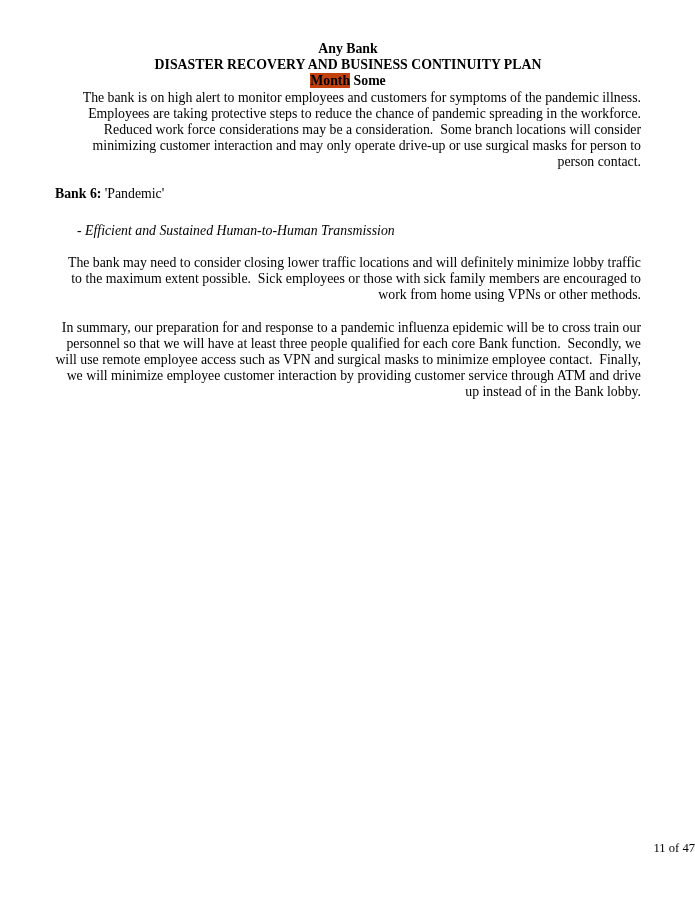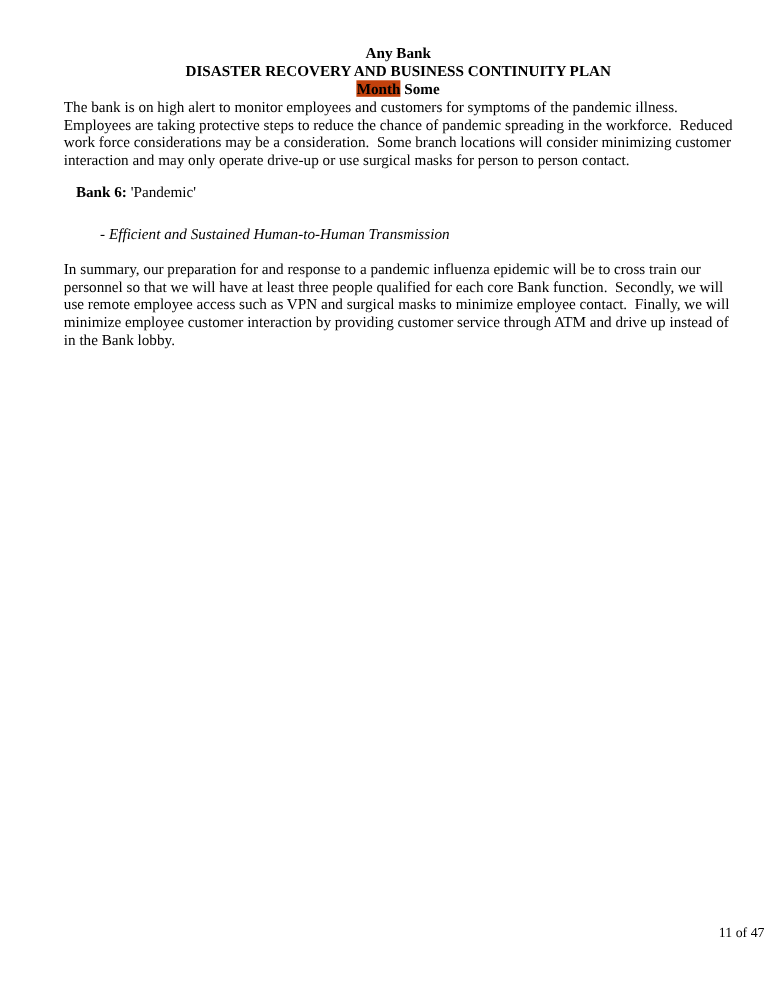--- a/index.html
+++ b/index.html
@@ -15,33 +15,34 @@
     font-family: "Liberation Serif", "DejaVu Serif", serif;
     font-size: 13.8px;
     line-height: 16.2px;
     color: #000000;
     overflow: hidden;
     box-sizing: border-box;
   }
   .content {
     position: absolute;
     top: 41px;
-    left: 54px;
+    left: 40px;
     width: 616px;
   }
   .doc-header {
     text-align: center;
     font-weight: bold;
   }
   .doc-header .hline {
     white-space: pre-wrap;
   }
   .para {
-    margin: 4px;
+    margin: 15px;
     white-space: pre-wrap;
+    text-align: right;
   }
   .para-first { margin-top: 0; }
   .level-heading {
     margin: 13px 0 0 0;
     padding-left: 15px;
     white-space: pre-wrap;
   }
   .level-heading .lbl { font-weight: bold; }
   .subpoint {
     margin: 21px 0 0 0;
@@ -71,19 +72,20 @@
       <div class="hline">DISASTER RECOVERY AND BUSINESS CONTINUITY PLAN</div>
       <div class="hline"><span style="background-color:#c2410c">Month</span><span> Some</span></div>
     </div>
 
     <p class="para para-first">The bank is on high alert to monitor employees and customers for symptoms of the pandemic illness.  Employees are taking protective steps to reduce the chance of pandemic spreading in the workforce.  Reduced work force considerations may be a consideration.  Some branch locations will consider minimizing customer interaction and may only operate drive-up or use surgical masks for person to person contact.</p>
 
     <p class="level-heading"><span class="lbl">Bank 6:</span><span> 'Pandemic'</span></p>
 
     <p class="subpoint">- Efficient and Sustained Human-to-Human Transmission</p>
 
+    <p class="para mt16">The bank may need to consider closing lower traffic locations and will definitely minimize lobby traffic to the maximum extent possible.  Sick employees or those with sick family members are encouraged to work from home using VPNs or other methods.</p>
 
     <p class="para mt16">In summary, our preparation for and response to a pandemic influenza epidemic will be to cross train our personnel so that we will have at least three people qualified for each core Bank function.  Secondly, we will use remote employee access such as VPN and surgical masks to minimize employee contact.  Finally, we will minimize employee customer interaction by providing customer service through ATM and drive up instead of in the Bank lobby.</p>
 
   </div>
 
   <div class="footer">11 of 47</div>
 </div>
 
 </body></html>

